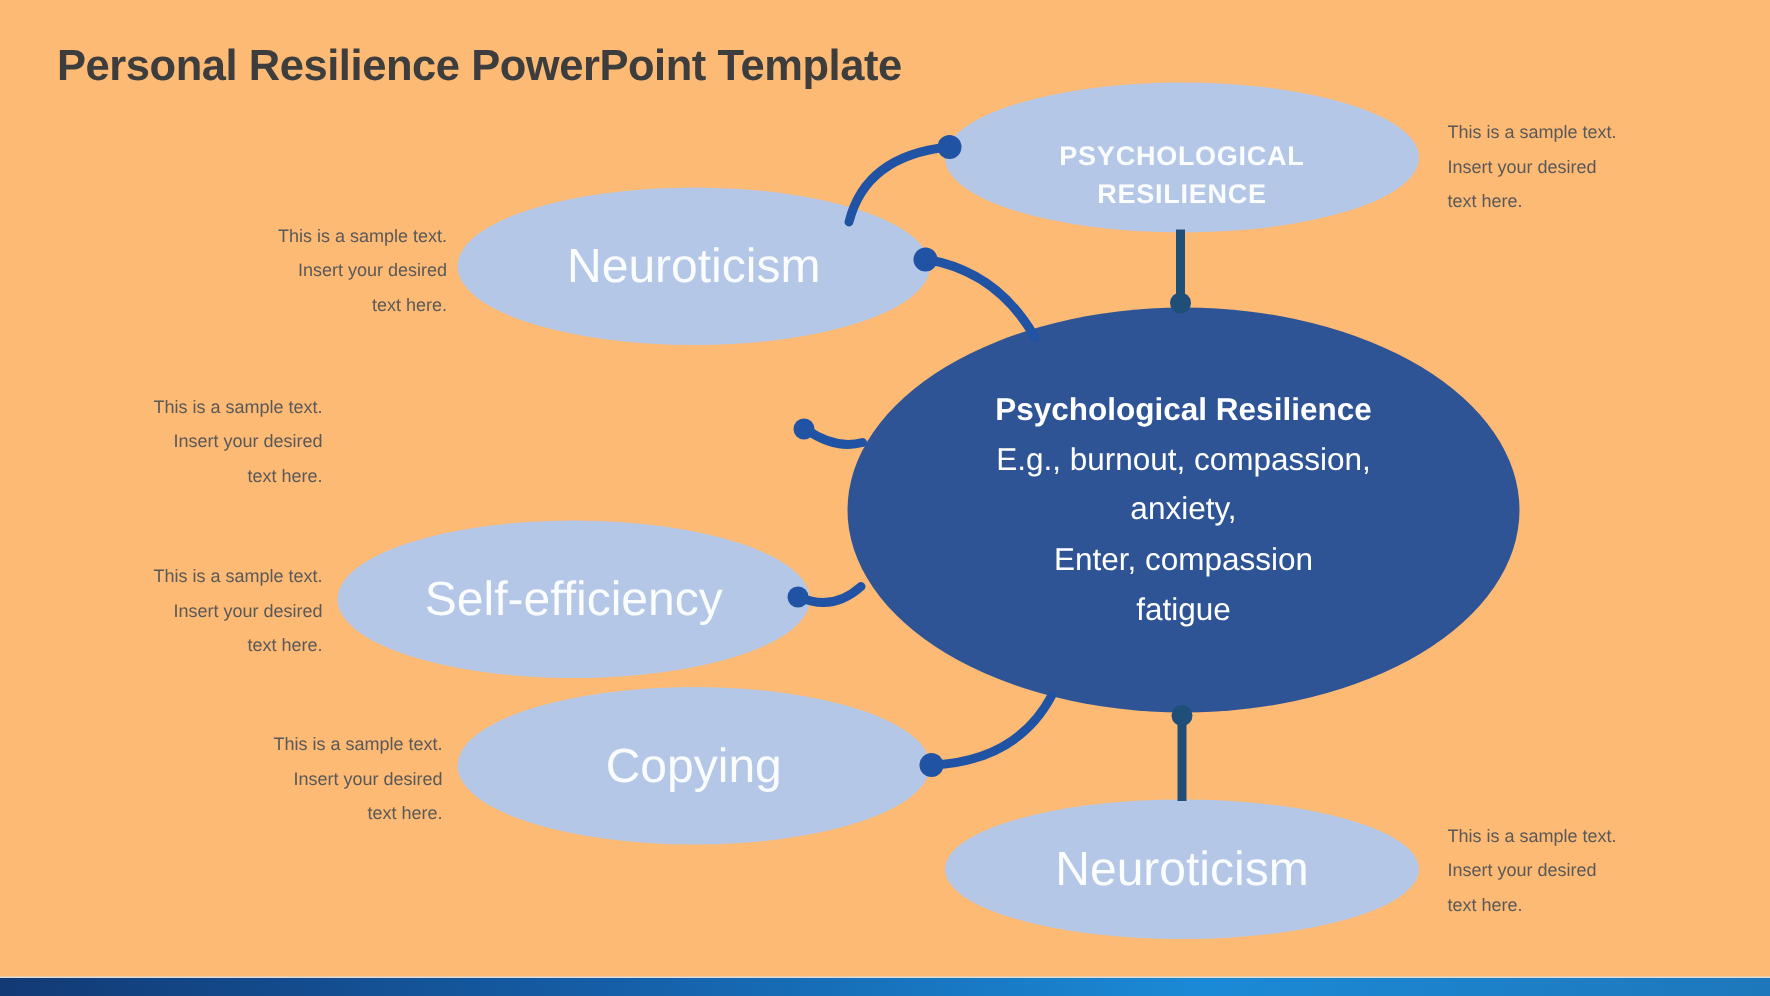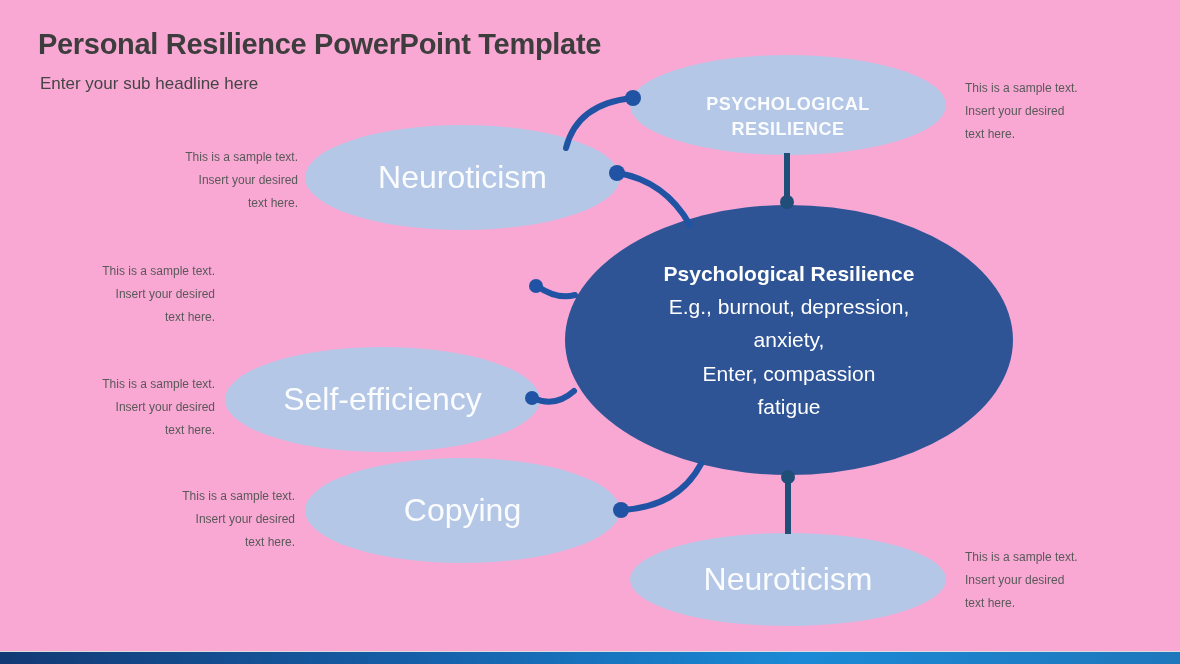--- a/index.html
+++ b/index.html
@@ -3,21 +3,21 @@
 <meta charset="utf-8">
 <style>
   * { margin: 0; padding: 0; box-sizing: border-box; }
   html, body { background: #fff; }
   body { font-family: "Liberation Sans", sans-serif; }
 
   .slide {
     position: relative;
     width: 1180px;
     height: 664px;
-    background: #f9a8d4;
+    background: #fdba74;
     overflow: hidden;
   }
 
   .slide-title {
     position: absolute;
     left: 38px; top: 28px;
     font-size: 29px;
     font-weight: bold;
     color: #3d3d3d;
     letter-spacing: -0.3px;
@@ -93,21 +93,20 @@
     border-top: 1px solid #dcdcdc;
     z-index: 3;
   }
 </style>
 </head>
 <body>
 
 <div class="slide">
 
   <div class="slide-title">Personal Resilience PowerPoint Template</div>
-  <div class="slide-subtitle">Enter your sub headline here</div>
 
   <div class="ellipse light psych-res">
     <div class="node-label">PSYCHOLOGICAL RESILIENCE</div>
   </div>
 
   <div class="ellipse light neuro-top">
     <div class="node-label">Neuroticism</div>
   </div>
 
 
@@ -119,21 +118,21 @@
     <div class="node-label">Copying</div>
   </div>
 
   <div class="ellipse light neuro-bot">
     <div class="node-label">Neuroticism</div>
   </div>
 
   <div class="ellipse dark center-ell">
     <div class="center-text">
       <div class="ct-title">Psychological Resilience</div>
-      <div>E.g., burnout, depression,</div>
+      <div>E.g., burnout, compassion,</div>
       <div>anxiety,</div>
       <div>Enter, compassion</div>
       <div>fatigue</div>
     </div>
   </div>
 
   <div class="sample align-right sample-neuro-top">
     <div>This is a sample text.</div>
     <div>Insert your desired</div>
     <div>text here.</div>

